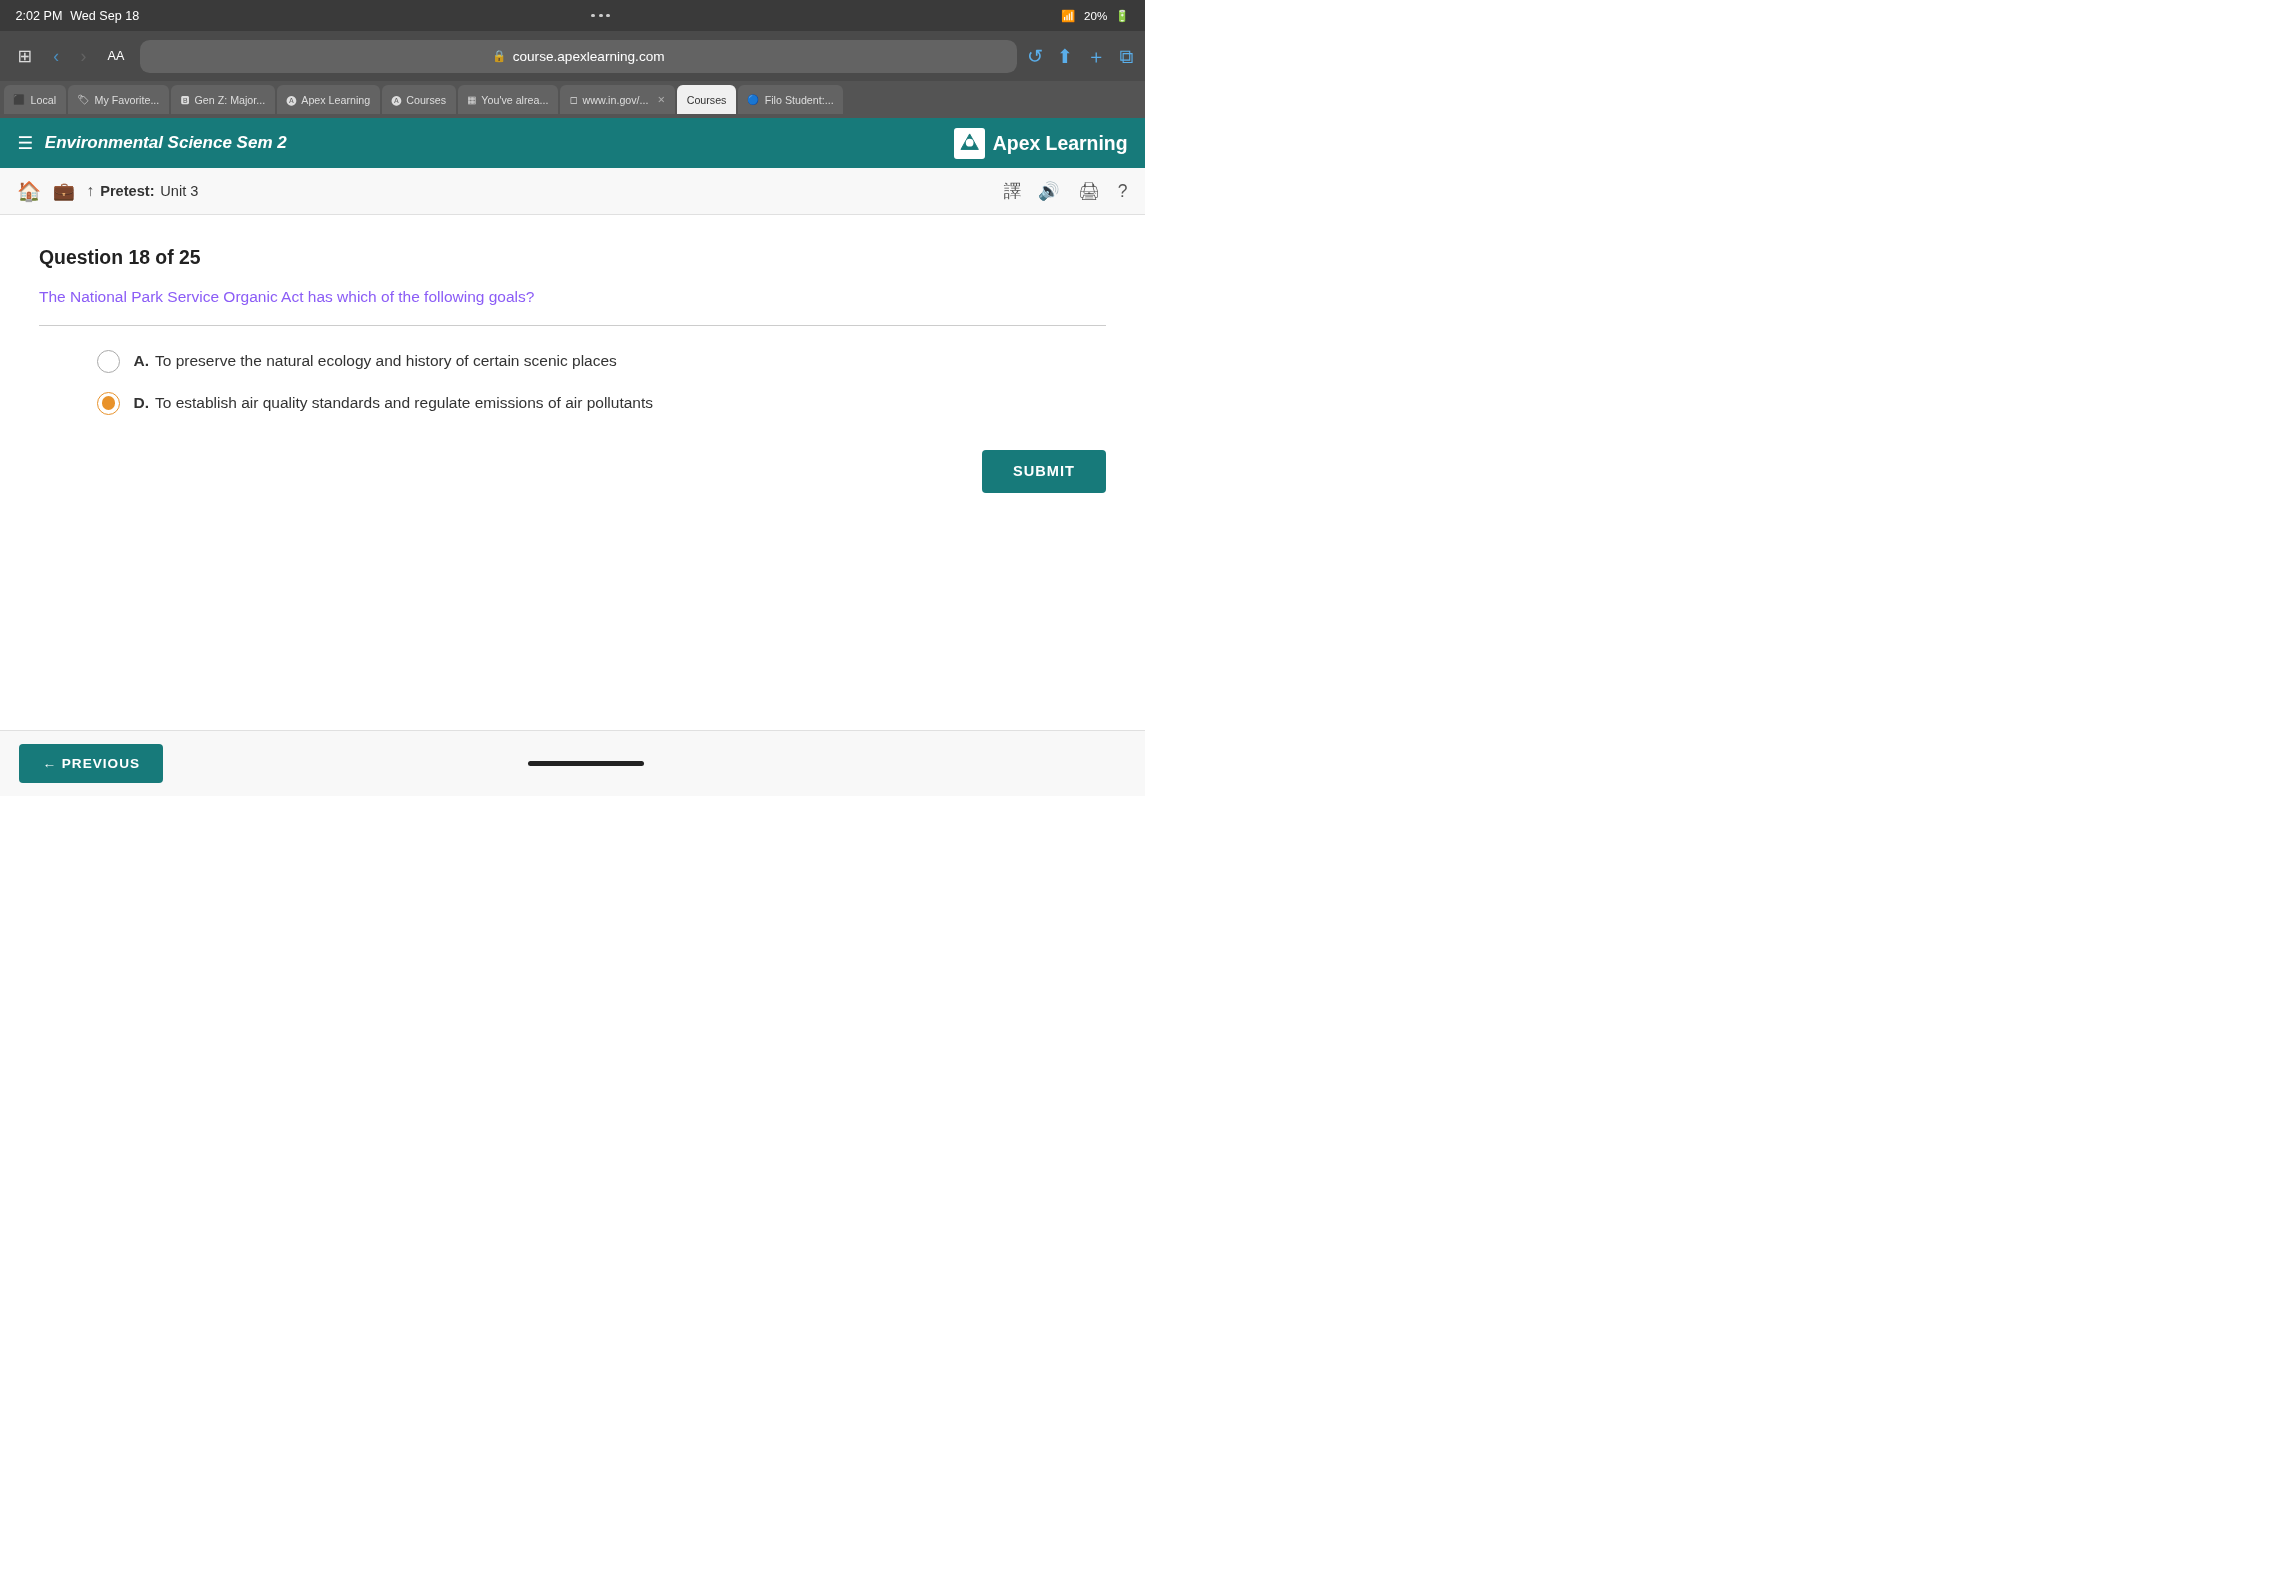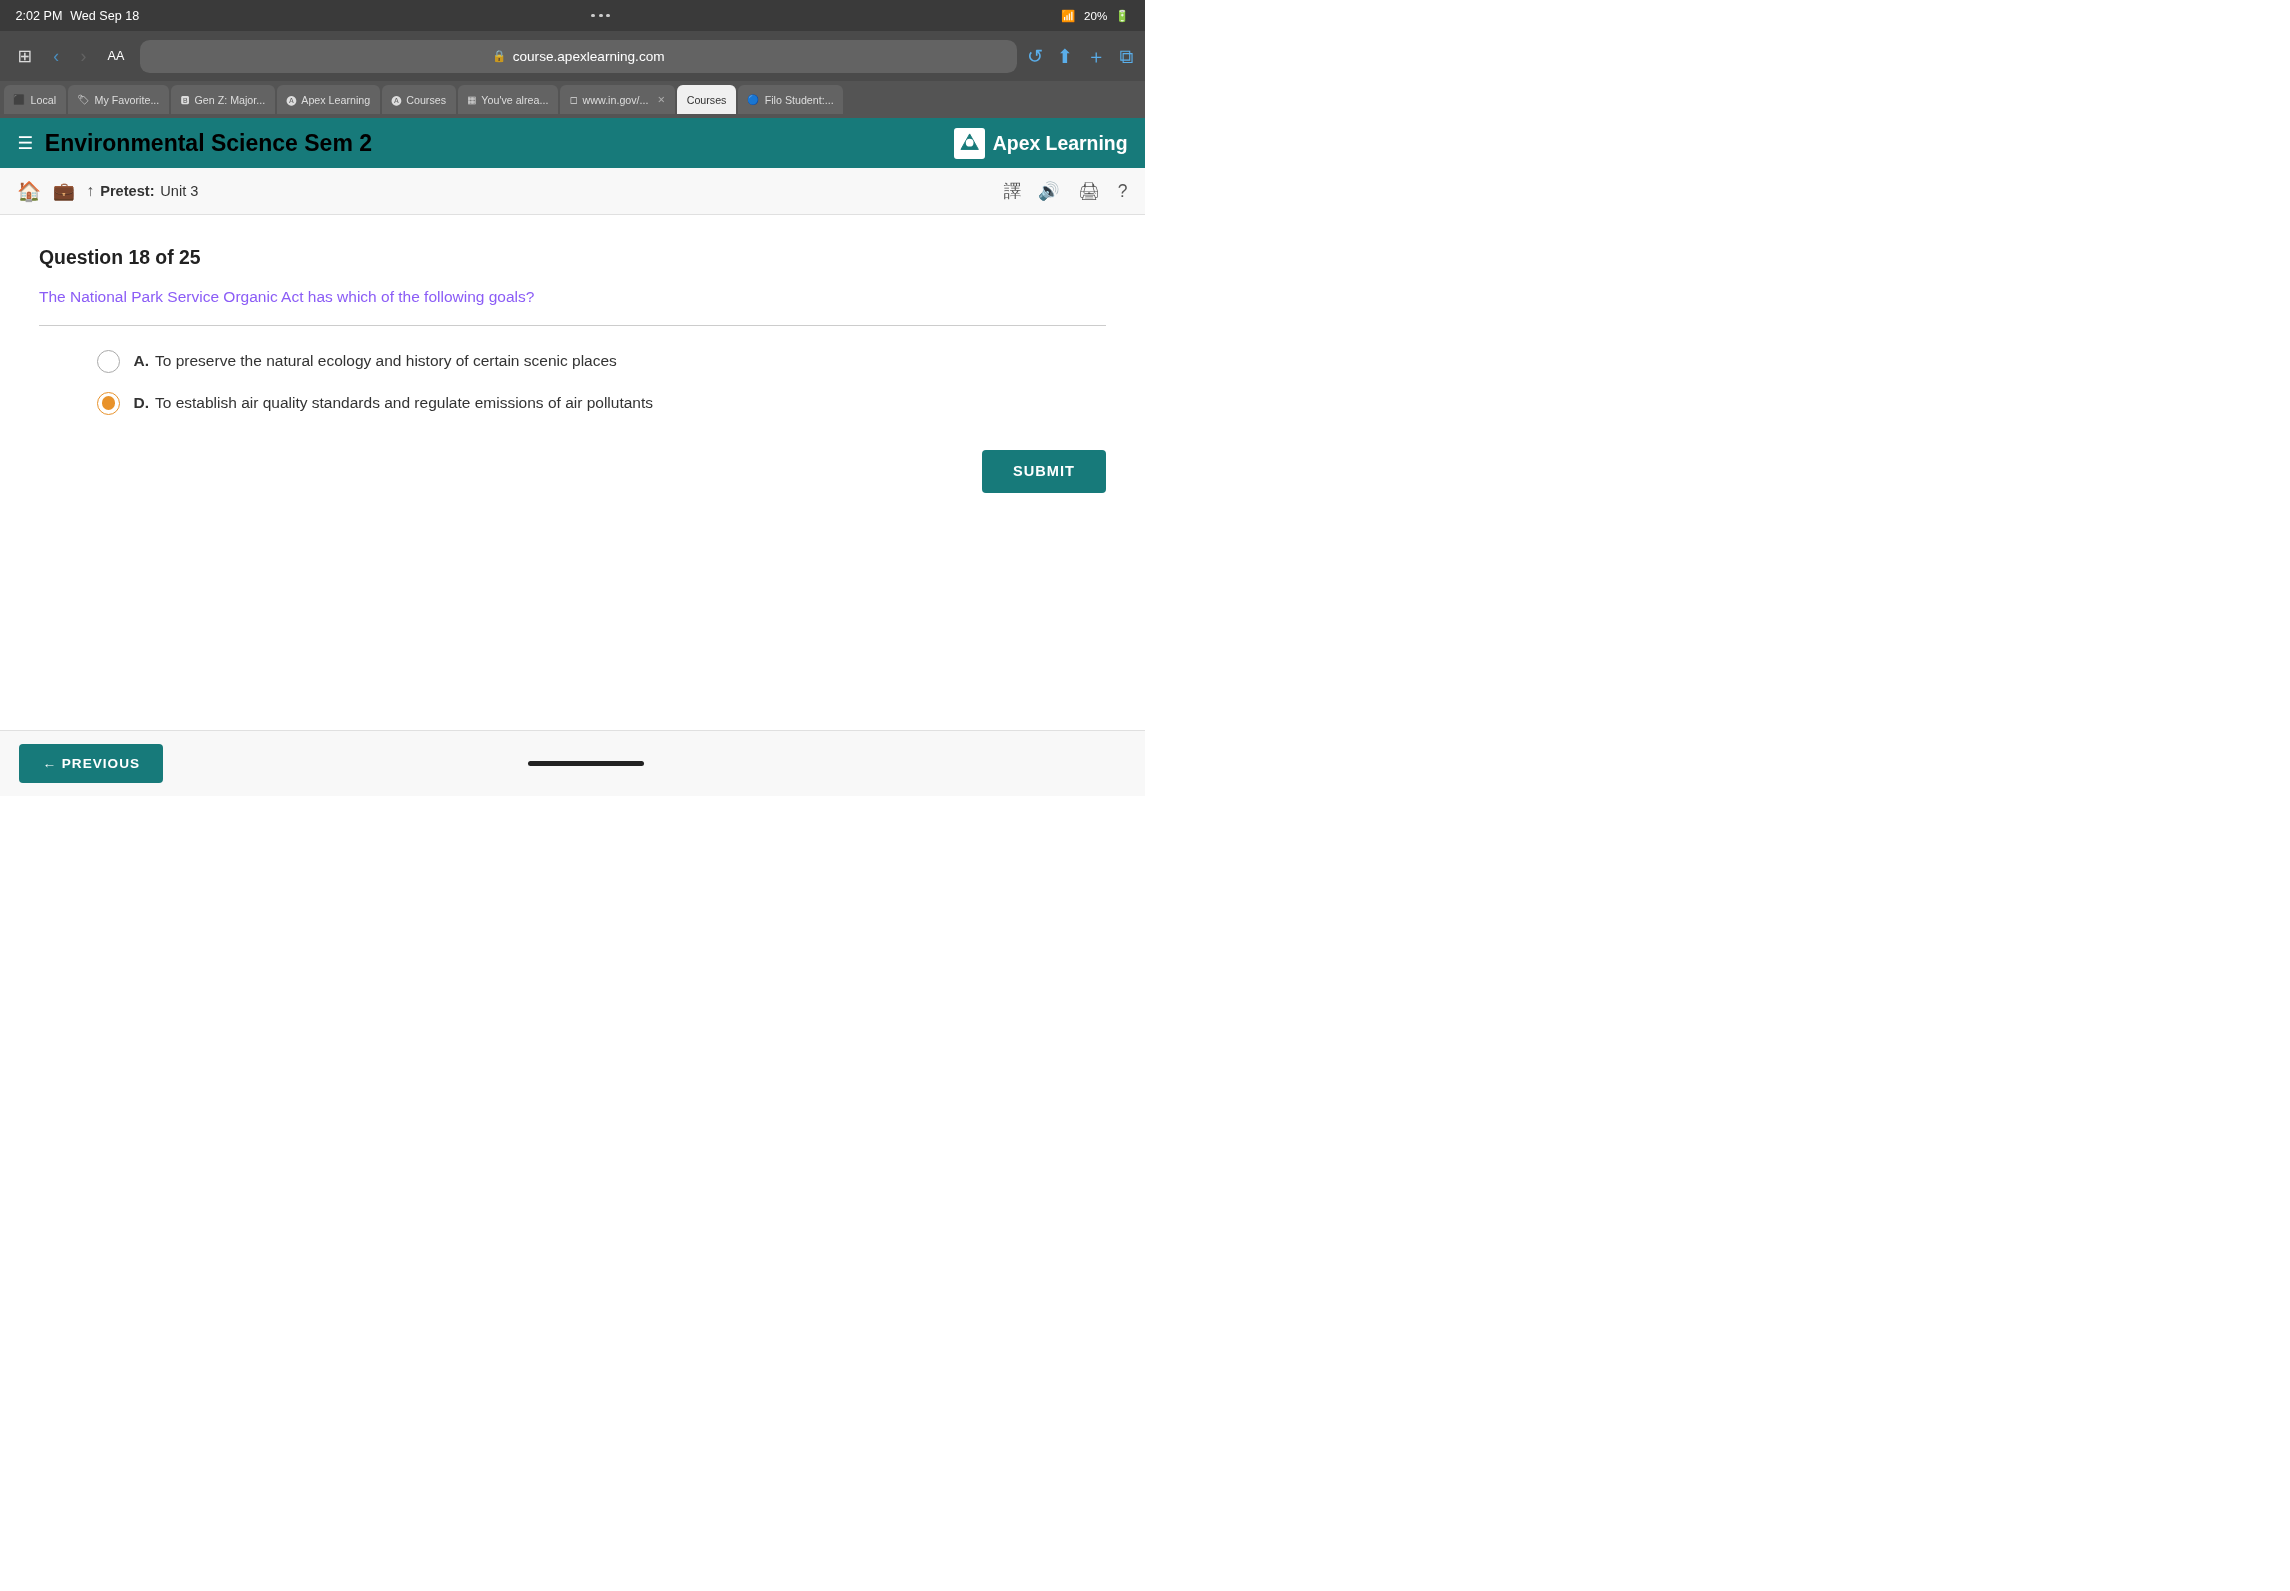--- a/index.html
+++ b/index.html
@@ -91,21 +91,21 @@
     .app-header {
       background: #177a7a;
       height: 50px;
       display: flex;
       align-items: center;
       justify-content: space-between;
       padding: 0 17.5px;
     }
     .app-header-left { display: flex; align-items: center; gap: 11.6px; }
     .hamburger { color: #fff; font-size: 17.5px; cursor: pointer; }
-    .course-title { color: #000000; font-size: 23px; font-weight: 600; }
+    .course-title { color: #ffffff; font-size: 17px; font-weight: 600; font-style: italic; }
     .apex-logo { display: flex; align-items: center; gap: 7.8px; color: #fff; font-size: 19.4px; font-weight: 600; }
     .apex-logo-icon { width: 31px; height: 31px; background: #fff; border-radius: 2.9px; display: flex; align-items: center; justify-content: center; }
 
     
     .toolbar {
       background: #f8f8f8;
       height: 47px;
       display: flex;
       align-items: center;
       padding: 0 17.5px;

